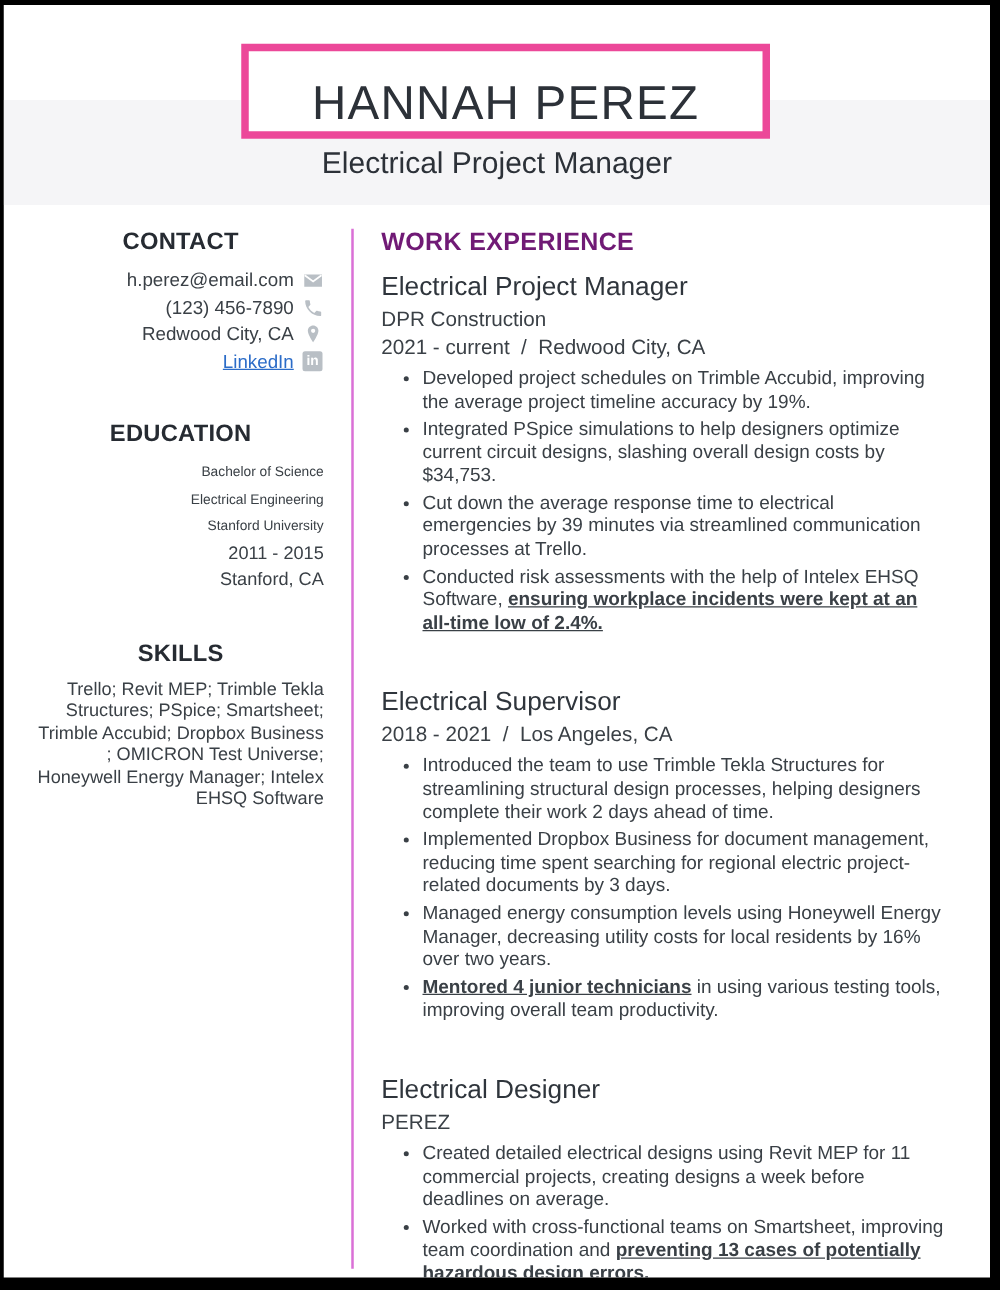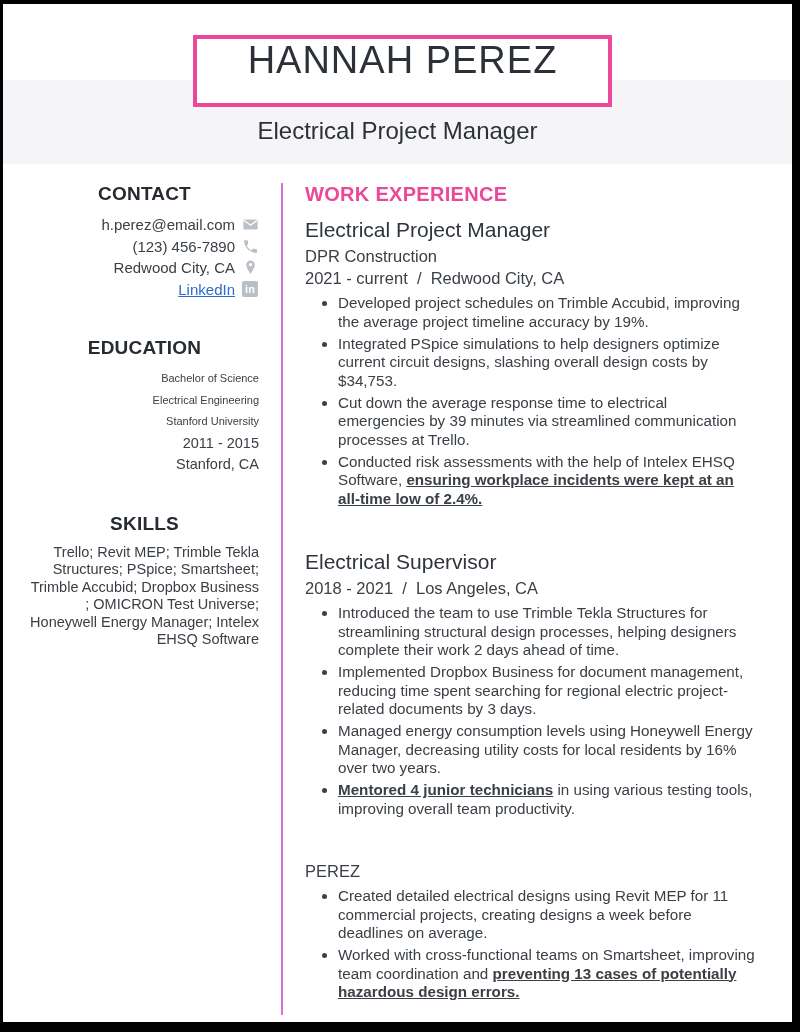--- a/index.html
+++ b/index.html
@@ -12,22 +12,22 @@
   .page {
     position:absolute; left:3px; top:4px; width:789px; height:1018px;
     background:#ffffff; overflow:hidden;
   }
   .band {
     position:absolute; left:0; top:76px; width:100%; height:84px;
     background:#f5f5f7;
   }
   .name-box {
     position:absolute; left:190px; top:31px; width:411px; height:64px;
-    background:#ffffff; border:4px solid #ec4899;
-    display:flex; align-items:flex-start; justify-content:center;
+    background:#ffffff; border:6px solid #ec4899;
+    display:flex; align-items:flex-end; justify-content:center;
   }
   .name-box h1 {
     margin:0; font-size:38px; font-weight:400; letter-spacing:1px;
     color:#2c3138; white-space:nowrap;
   }
   .subtitle {
     position:absolute; left:0; top:113px; width:100%;
     text-align:center; font-size:24px; color:#2c3138;
   }
   .vline {
@@ -59,21 +59,21 @@
   .edu-line  { font-size:11px; line-height:21.5px; }
   .edu-small { font-size:14.5px; line-height:21px; }
   .mt-edu    { margin-top:37px; }
   .mt-skills { margin-top:38px; }
   .skills-text { font-size:14.5px; line-height:17.5px; }
   
   .main {
     position:absolute; left:302px; top:179px; width:453px; color:#3a4046;
   }
   .main-h {
-    margin:0; font-size:20px; font-weight:bold; color:#ec4899;
+    margin:0; font-size:20px; font-weight:bold; color:#701a75;
     letter-spacing:0.3px;
   }
   .job-title {
     margin:12px 0 3px 0; font-size:21px; font-weight:400; color:#2f353c;
   }
   .job + .job { margin-top:42px; }
   .job-company { font-size:16.5px; line-height:22px; }
   .job-meta    { font-size:16.5px; line-height:22px; white-space:pre-wrap; }
   .job ul {
     margin:5px 0 0 0; padding-left:33px; list-style:disc;
@@ -165,20 +165,21 @@
     <div class="job-meta">2018 - 2021  /  Los Angeles, CA</div>
     <ul>
             <li><span>Introduced the team to use Trimble Tekla Structures for streamlining structural design processes, helping designers complete their work 2 days ahead of time.</span></li>
             <li><span>Implemented Dropbox Business for document management, reducing time spent searching for regional electric project-related documents by 3 days.</span></li>
             <li><span>Managed energy consumption levels using Honeywell Energy Manager, decreasing utility costs for local residents by 16% over two years.</span></li>
             <li><span class="em">Mentored 4 junior technicians</span><span> in using various testing tools, improving overall team productivity.</span></li>
           </ul>
   </div>
 
   <div class="job">
+    <h3 class="job-title">Electrical Designer</h3>
     <div class="job-company">PEREZ</div>
     <ul>
             <li><span>Created detailed electrical designs using Revit MEP for 11 commercial projects, creating designs a week before deadlines on average.</span></li>
             <li><span>Worked with cross-functional teams on Smartsheet, improving team coordination and </span><span class="em">preventing 13 cases of potentially hazardous design errors. </span></li>
           </ul>
   </div>
 </div>
   </div>
 
 </div>

